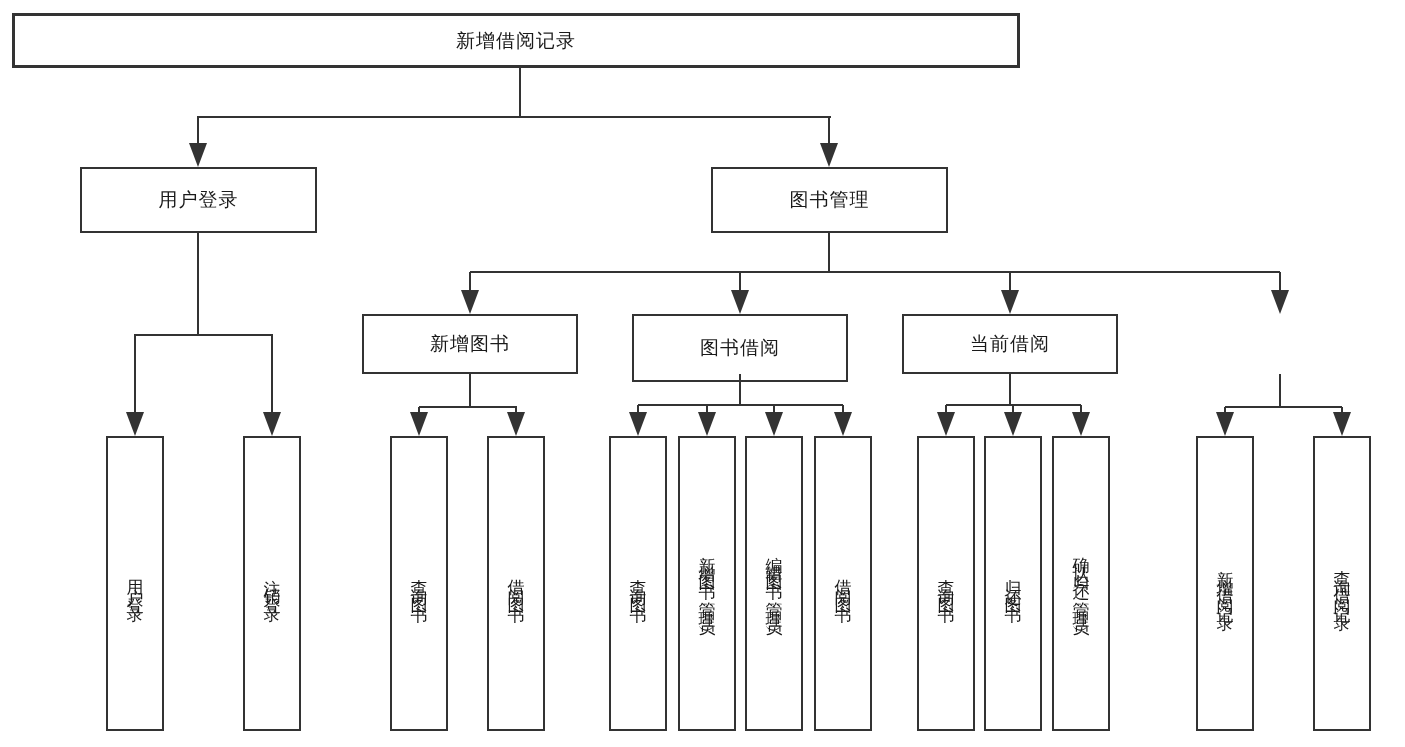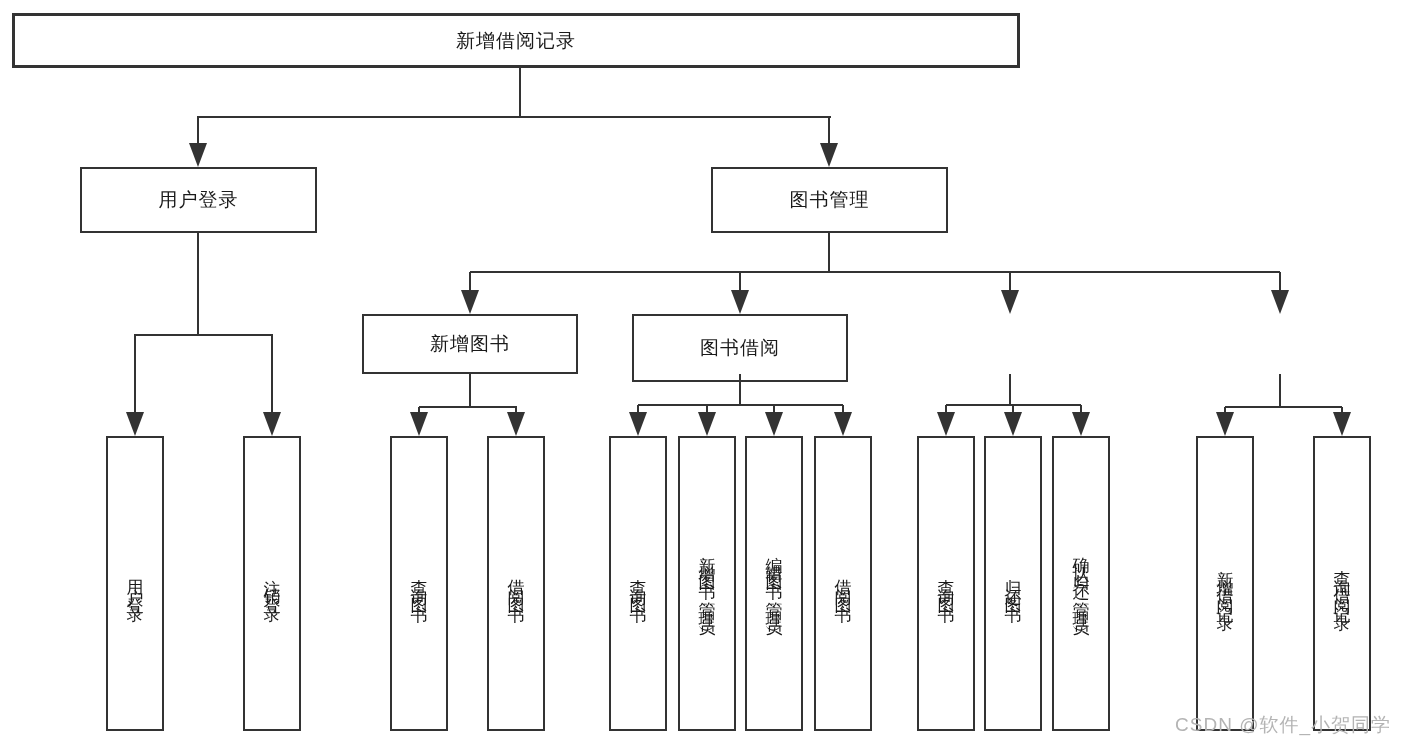--- a/index.html
+++ b/index.html
@@ -90,20 +90,23 @@
   <div class="arrow" style="left:731px; top:290px;"></div>
   <div class="arrow" style="left:1001px; top:290px;"></div>
   <div class="arrow" style="left:1271px; top:290px;"></div>
 
   <div class="node" style="left:362px; top:314px; width:216px; height:60px;">
     <span class="hlabel">新增图书</span>
   </div>
   <div class="node" style="left:632px; top:314px; width:216px; height:68px;">
     <span class="hlabel">图书借阅</span>
   </div>
+  <div class="node" style="left:902px; top:314px; width:216px; height:60px;">
+    <span class="hlabel">当前借阅</span>
+  </div>
 
   <div class="vline" style="left:469px; top:374px; height:33px;"></div>
   <div class="hline" style="left:419px; top:406px; width:98px;"></div>
   <div class="vline" style="left:418px; top:407px; height:7px;"></div>
   <div class="vline" style="left:515px; top:407px; height:7px;"></div>
   <div class="arrow" style="left:410px; top:412px;"></div>
   <div class="arrow" style="left:507px; top:412px;"></div>
 
   <div class="vline" style="left:739px; top:374px; height:32px;"></div>
   <div class="hline" style="left:638px; top:404px; width:205px;"></div>
@@ -169,15 +172,14 @@
     <span class="vlabel">确认归还（管理员）</span>
   </div>
 
   <div class="node vnode" style="left:1196px; top:436px; width:58px; height:295px;">
     <span class="vlabel">新增借阅记录</span>
   </div>
   <div class="node vnode" style="left:1313px; top:436px; width:58px; height:295px;">
     <span class="vlabel">查询借阅记录</span>
   </div>
 
-  <div class="watermark">CSDN @软件_小贺同学</div>
 
 </div>
 
 </body></html>

